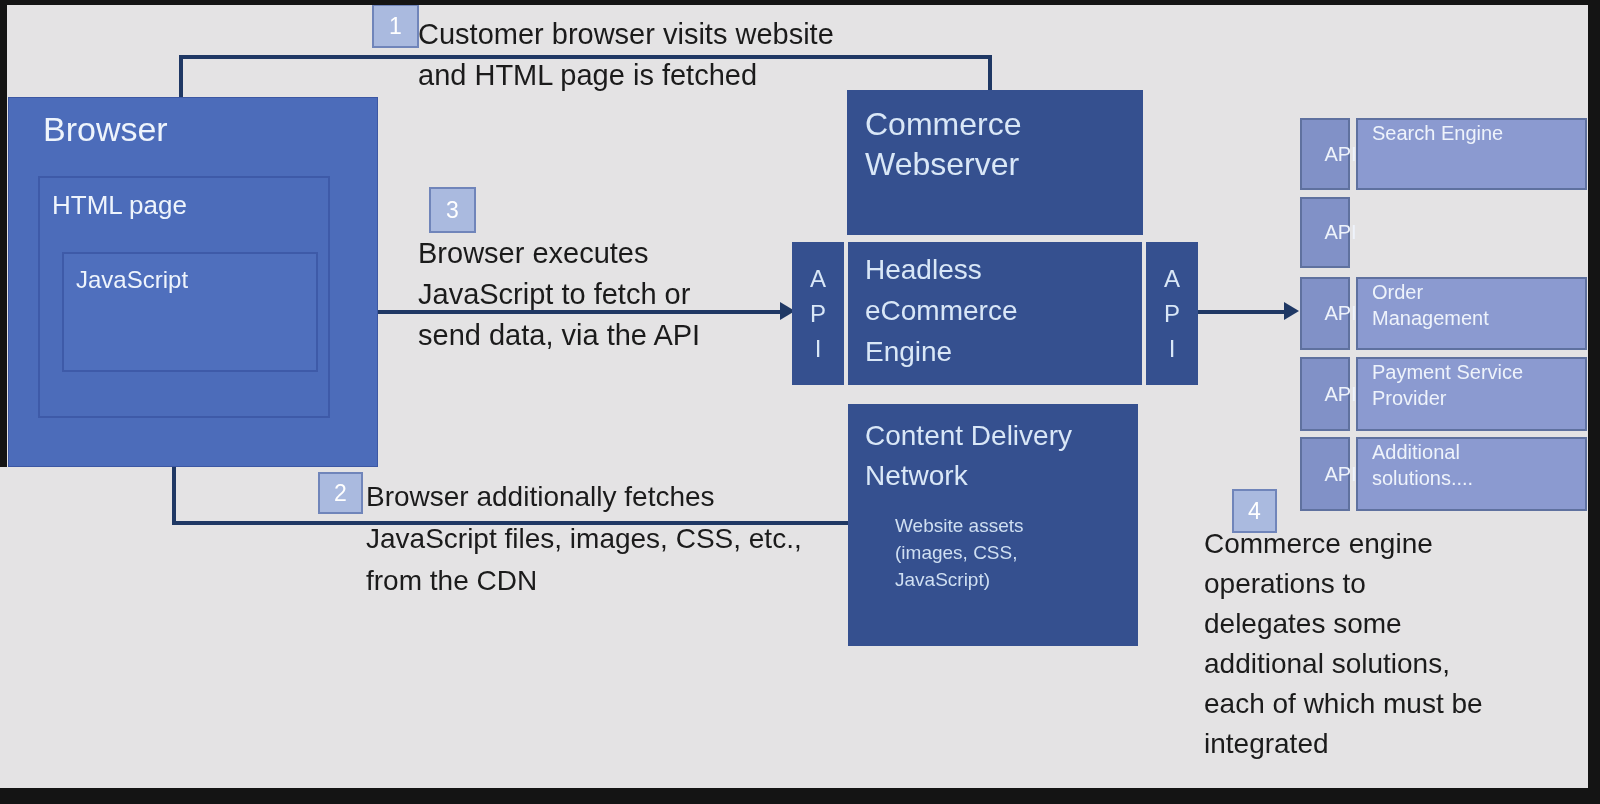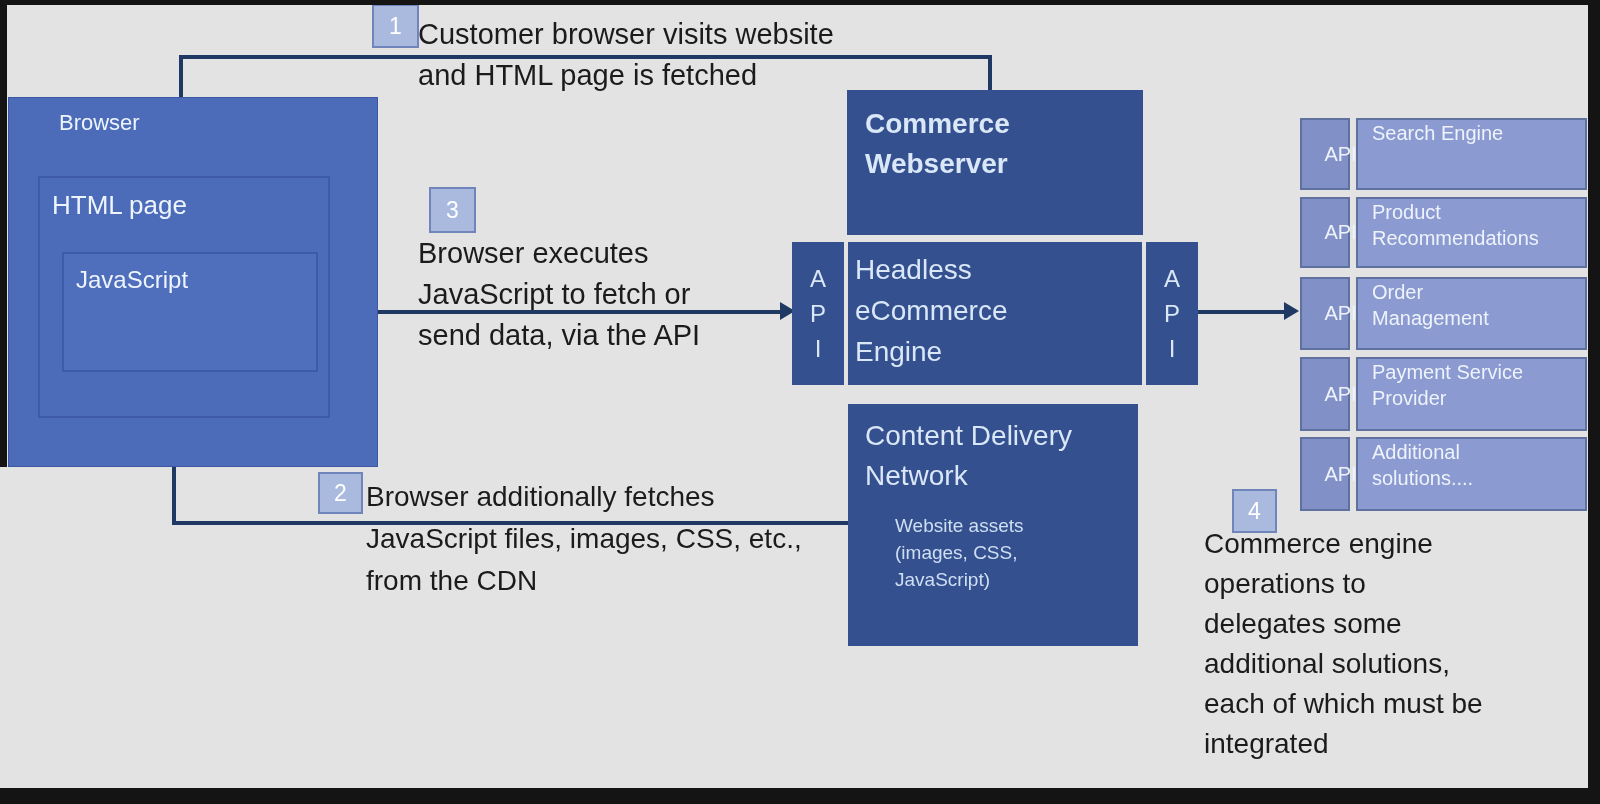--- a/index.html
+++ b/index.html
@@ -23,30 +23,30 @@
   #c2-v{left:172px;top:377px;width:4px;height:148px;}
   .ah{position:absolute;width:0;height:0;z-index:2;}
   #ah-down{left:172px;top:165px;border-left:9px solid transparent;border-right:9px solid transparent;border-top:14px solid #1f3864;}
   #ah-up{left:165px;top:364px;border-left:9px solid transparent;border-right:9px solid transparent;border-bottom:14px solid #1f3864;}
   #ah-r1{left:780px;top:302px;border-top:9px solid transparent;border-bottom:9px solid transparent;border-left:15px solid #1f3864;}
   #ah-r2{left:1284px;top:302px;border-top:9px solid transparent;border-bottom:9px solid transparent;border-left:15px solid #1f3864;}
 
   
   .box{position:absolute;box-sizing:border-box;z-index:3;}
   #browser-box{left:8px;top:97px;width:370px;height:370px;background:#4c6cba;border:1px solid #3c57a3;}
-  #browser-label{position:absolute;left:34px;top:12px;font-size:22px;color:#eef4fc;margin-left:16px;}
+  #browser-label{position:absolute;left:34px;top:12px;font-size:34px;color:#eef4fc;}
   #html-page-box{left:38px;top:176px;width:292px;height:242px;border:2px solid #3e5aa8;}
   #html-page-label{position:absolute;left:12px;top:12px;font-size:26px;color:#eef4fc;}
   #javascript-box{left:62px;top:252px;width:256px;height:120px;border:2px solid #3e5aa8;background:#4f6fbd;}
   #javascript-label{position:absolute;left:12px;top:12px;font-size:24px;color:#eef4fc;}
 
   
   .dark{background:#35508f;color:#d9e7f7;}
-  #webserver-box{left:847px;top:90px;width:296px;height:145px;padding:14px 0 0 18px;font-size:28px;line-height:40px;font-weight:bold;}
-  #engine-box{left:848px;top:242px;width:294px;height:143px;padding:7px 0 0 7px;font-size:28px;line-height:41px;}
+  #webserver-box{left:847px;top:90px;width:296px;height:145px;padding:14px 0 0 18px;font-size:32px;line-height:40px;}
+  #engine-box{left:848px;top:242px;width:294px;height:143px;padding:7px 0 0 17px;font-size:28px;line-height:41px;}
   #api-strip-left{left:792px;top:242px;width:52px;height:143px;display:flex;flex-direction:column;align-items:center;justify-content:center;gap:7px;font-size:24px;}
   #api-strip-right{left:1146px;top:242px;width:52px;height:143px;display:flex;flex-direction:column;align-items:center;justify-content:center;gap:7px;font-size:24px;}
   #cdn-box{left:848px;top:404px;width:290px;height:242px;padding:12px 0 0 17px;}
   .cdn-title{font-size:28px;line-height:40px;}
   .cdn-sub{margin:16px 0 13px 30px;font-size:19px;line-height:27px;color:#cfdff2;}
 
   
   .svc-api{position:absolute;left:1300px;width:50px;background:#8191c7;border:2px solid#5f719f;box-sizing:border-box;
            display:flex;align-items:center;justify-content:center;font-size:20px;color:#eef3fb;z-index:3;padding-left:31px;}
   .svc-big{position:absolute;left:1356px;width:231px;background:#8b9ad0;border:2px solid #5f719f;box-sizing:border-box;
@@ -128,24 +128,20 @@
       <div>JavaScript)</div>
     </div>
   </div>
 
   <div class="svc-api r1">API</div>
   <div class="svc-big r1">
     <div>Search Engine</div>
     <div></div>
   </div>
   <div class="svc-api r2">API</div>
-  <div class="svc-big r2">
-    <div>Product</div>
-    <div>Recommendations</div>
-  </div>
   <div class="svc-api r3">API</div>
   <div class="svc-big r3">
     <div>Order</div>
     <div>Management</div>
   </div>
   <div class="svc-api r4">API</div>
   <div class="svc-big r4">
     <div>Payment Service</div>
     <div>Provider</div>
   </div>

